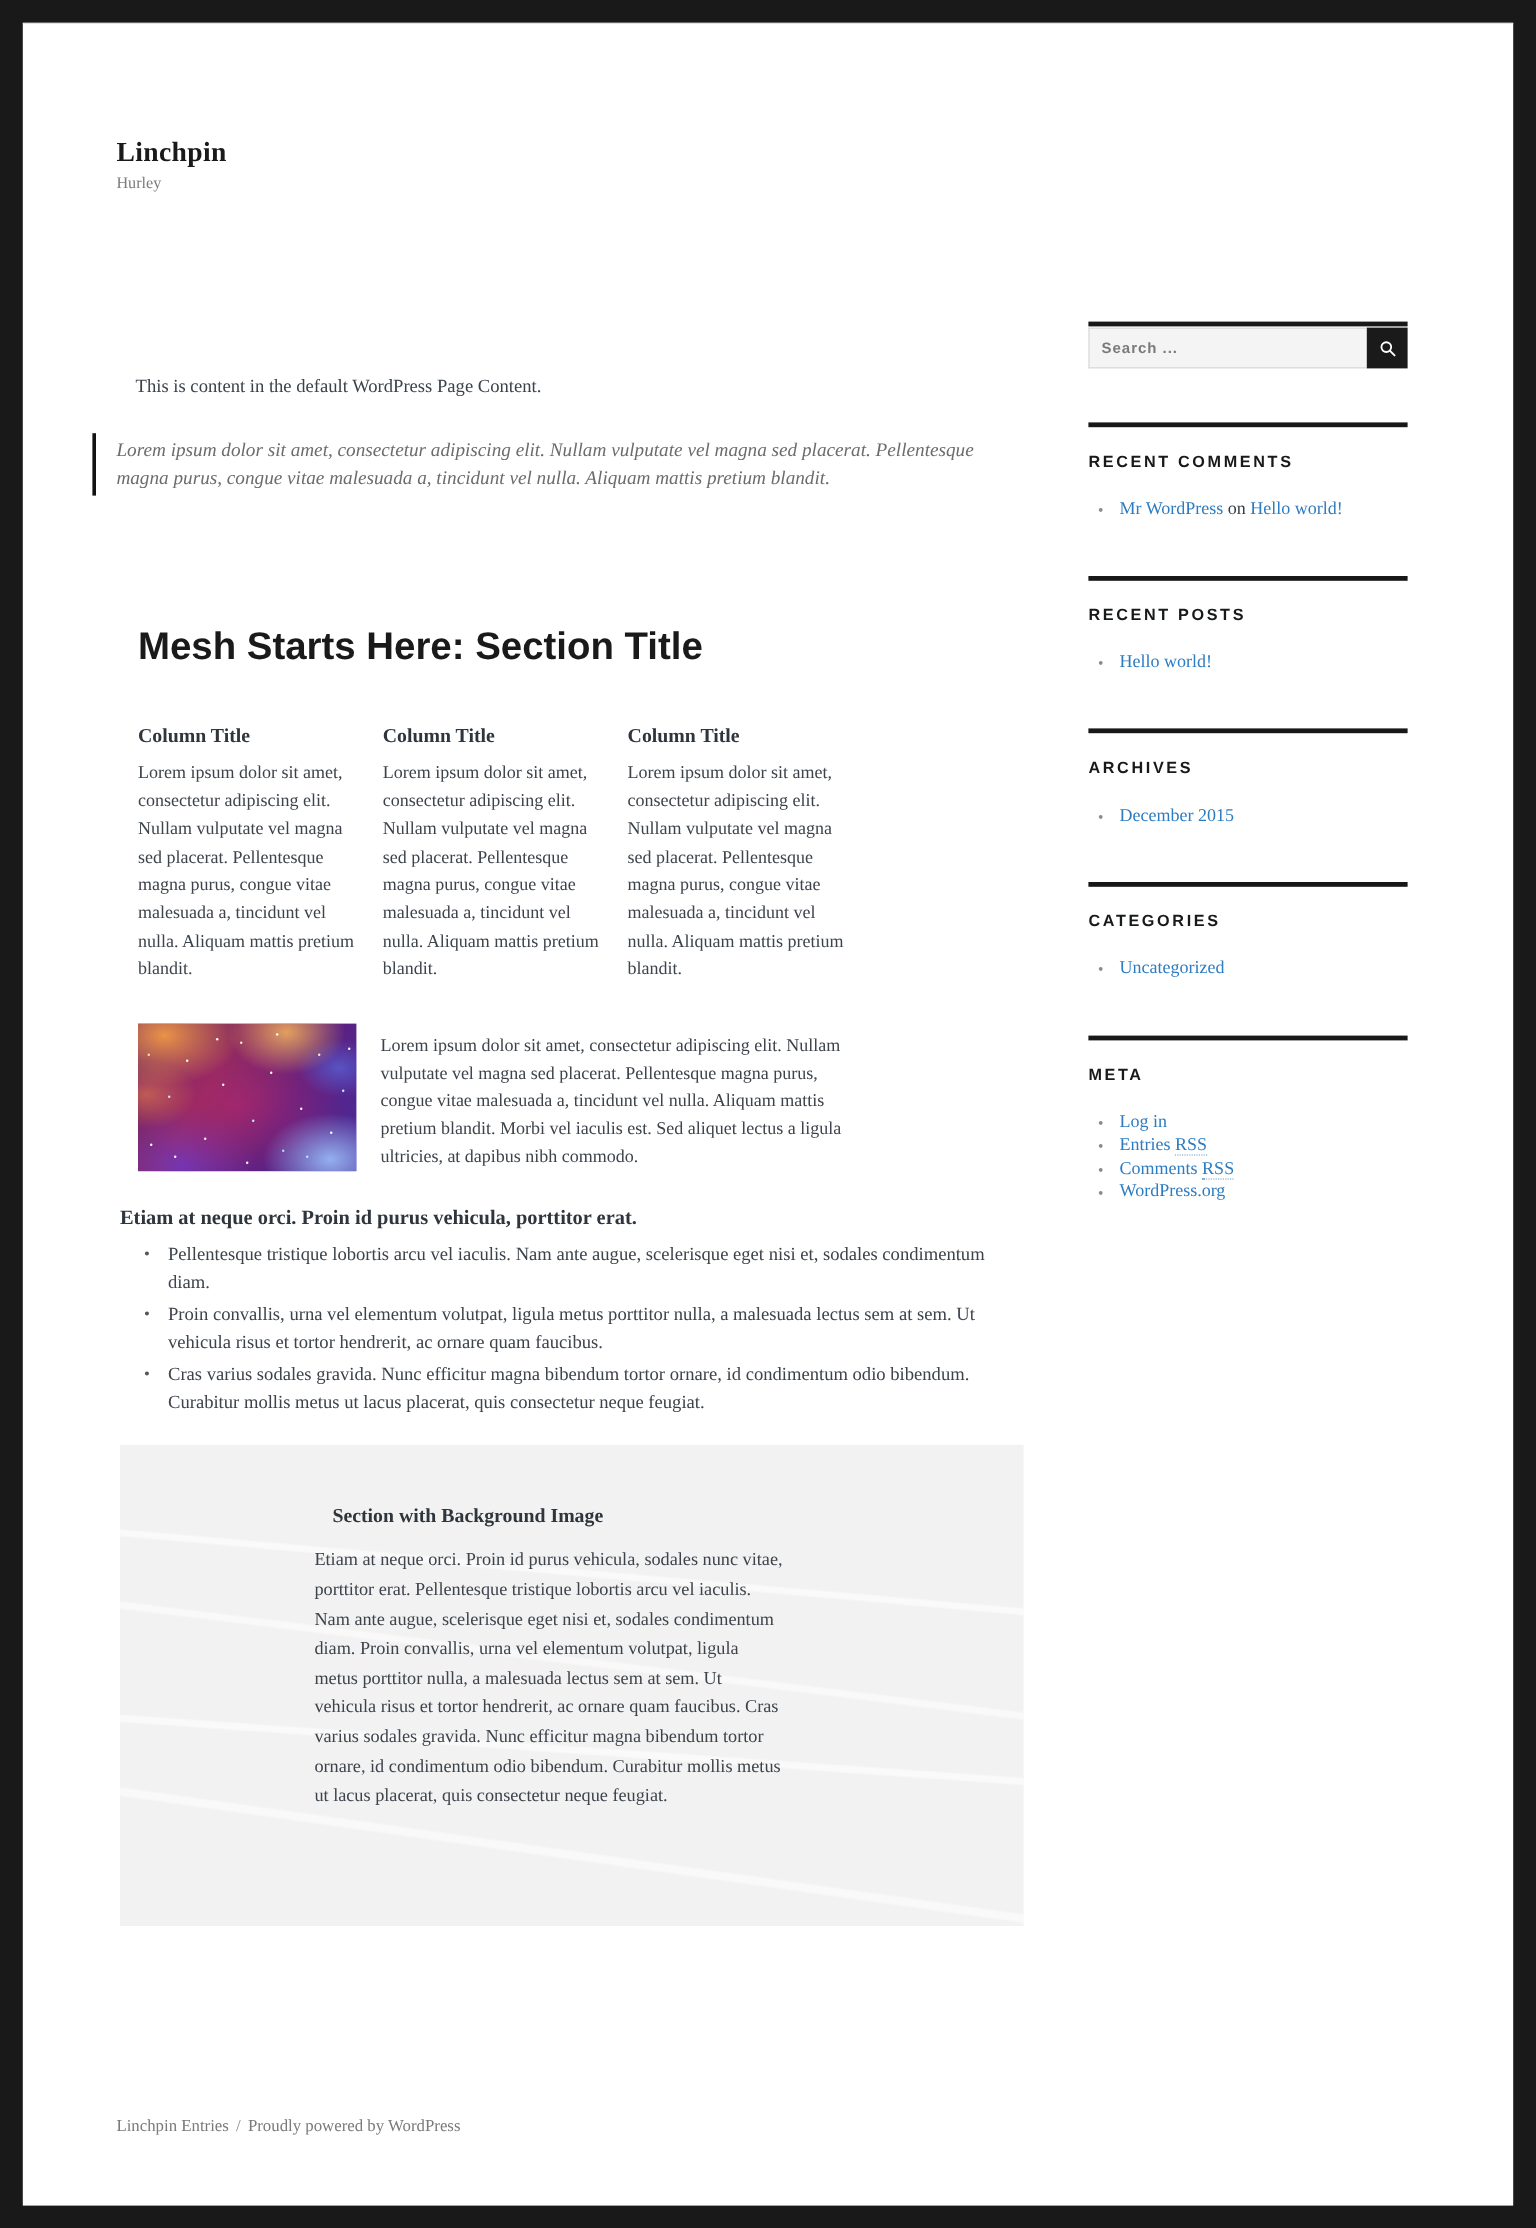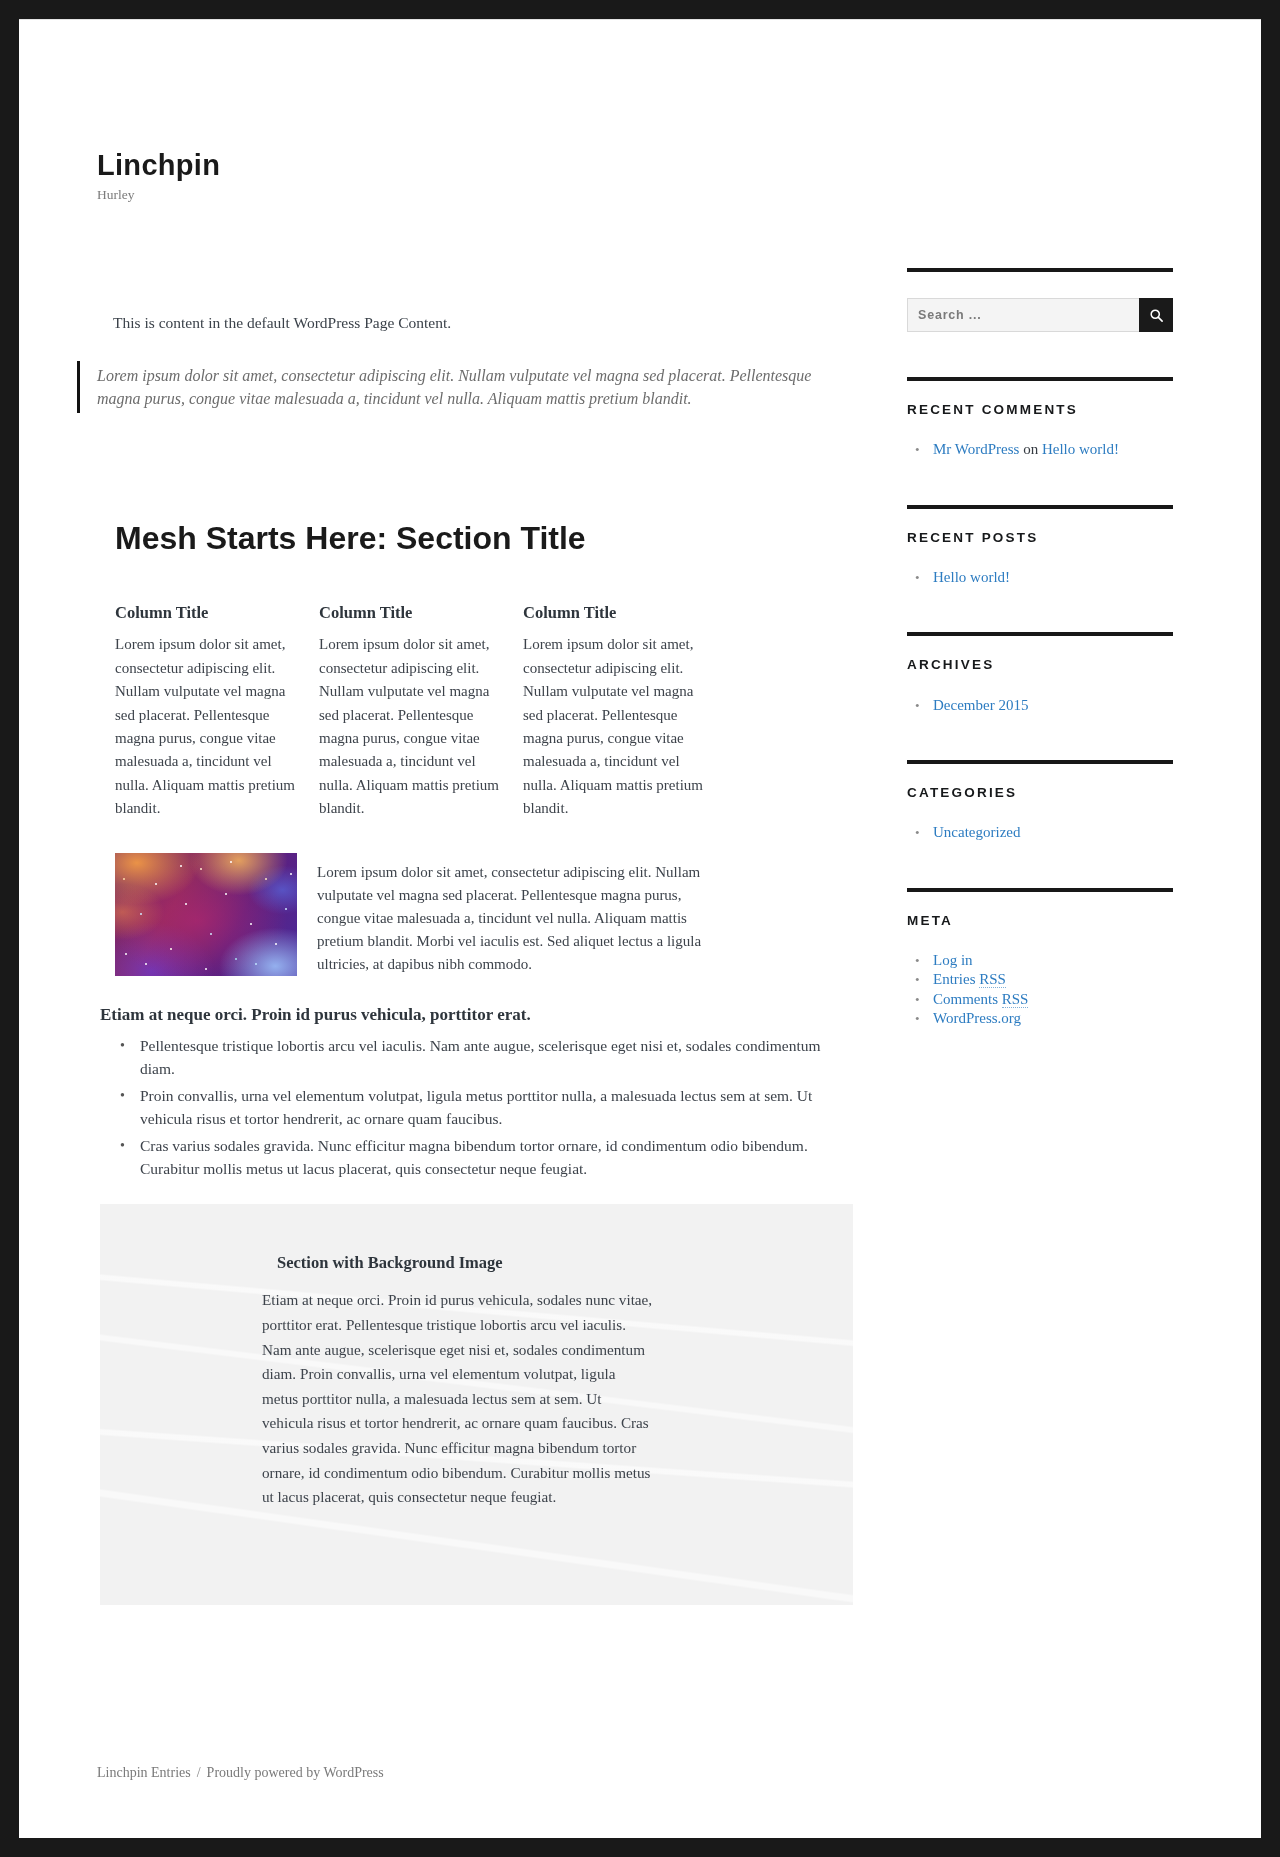--- a/index.html
+++ b/index.html
@@ -11,22 +11,22 @@
   }
   .frame{
     position:absolute;left:19px;top:19px;width:1242px;height:1818px;
     background:#ffffff;border-top:1px solid #e3e3e3;overflow:hidden;
   }
   a{text-decoration:none;cursor:pointer;}
 
   
   .site-header{position:absolute;left:78px;top:95px;}
   .site-title{
-    font-family:Liberation Sans, sans-serif;font-weight:700;
-    font-size:29px;letter-spacing:.3px;color:#1a1a1a;line-height:1;margin-top:36px;
+    font-family:Liberation Serif, serif;font-weight:700;
+    font-size:23px;letter-spacing:.3px;color:#1a1a1a;line-height:1;
   }
   .site-tagline{font-size:13.5px;color:#7c7c7c;margin-top:8px;line-height:1;}
 
   
   .main-col{position:absolute;left:78px;top:249px;width:756px;color:#3d434b;}
   .page-title{
     font-family:"Liberation Sans",sans-serif;font-weight:700;
     font-size:35px;line-height:1.05;color:#1a1a1a;margin:0;
   }
   .intro{font-size:15.5px;line-height:1.2;margin:45px 0 0 16px;color:#3b424a;}
@@ -100,21 +100,21 @@
   .bg-body{font-size:15.2px;line-height:24.6px;margin:8px 0 0 0;}
 
   
   .sidebar{position:absolute;left:888px;top:248px;width:266px;}
   .widget{border-top:4px solid #181818;margin-bottom:45px;}
   .widget-title{
     font-family:"Liberation Sans",sans-serif;font-weight:700;
     font-size:13.5px;letter-spacing:2.2px;color:#17191b;
     margin:21px 0 0 0;line-height:1.2;
   }
-  .search-form{display:flex;margin-top:26px;height:34px;}
+  .search-form{display:flex;margin-top:1px;height:34px;}
   .search-input{
     flex:1;height:34px;box-sizing:border-box;border:1px solid #d9d9d9;border-right:none;
     background:#f4f4f4;padding:0 10px;
     font-family:"Liberation Sans",sans-serif;font-size:12.5px;letter-spacing:.8px;color:#6e6e6e;
     outline:none;
   }
   .search-input::placeholder{color:#7a7a7a;font-weight:700;}
   .search-btn{
     width:34px;height:34px;background:#1a1a1a;border:none;cursor:pointer;
     display:flex;align-items:center;justify-content:center;flex:0 0 auto;padding:0;

